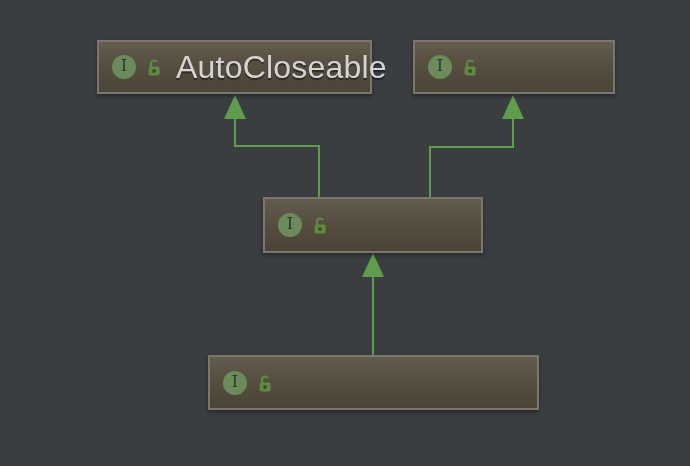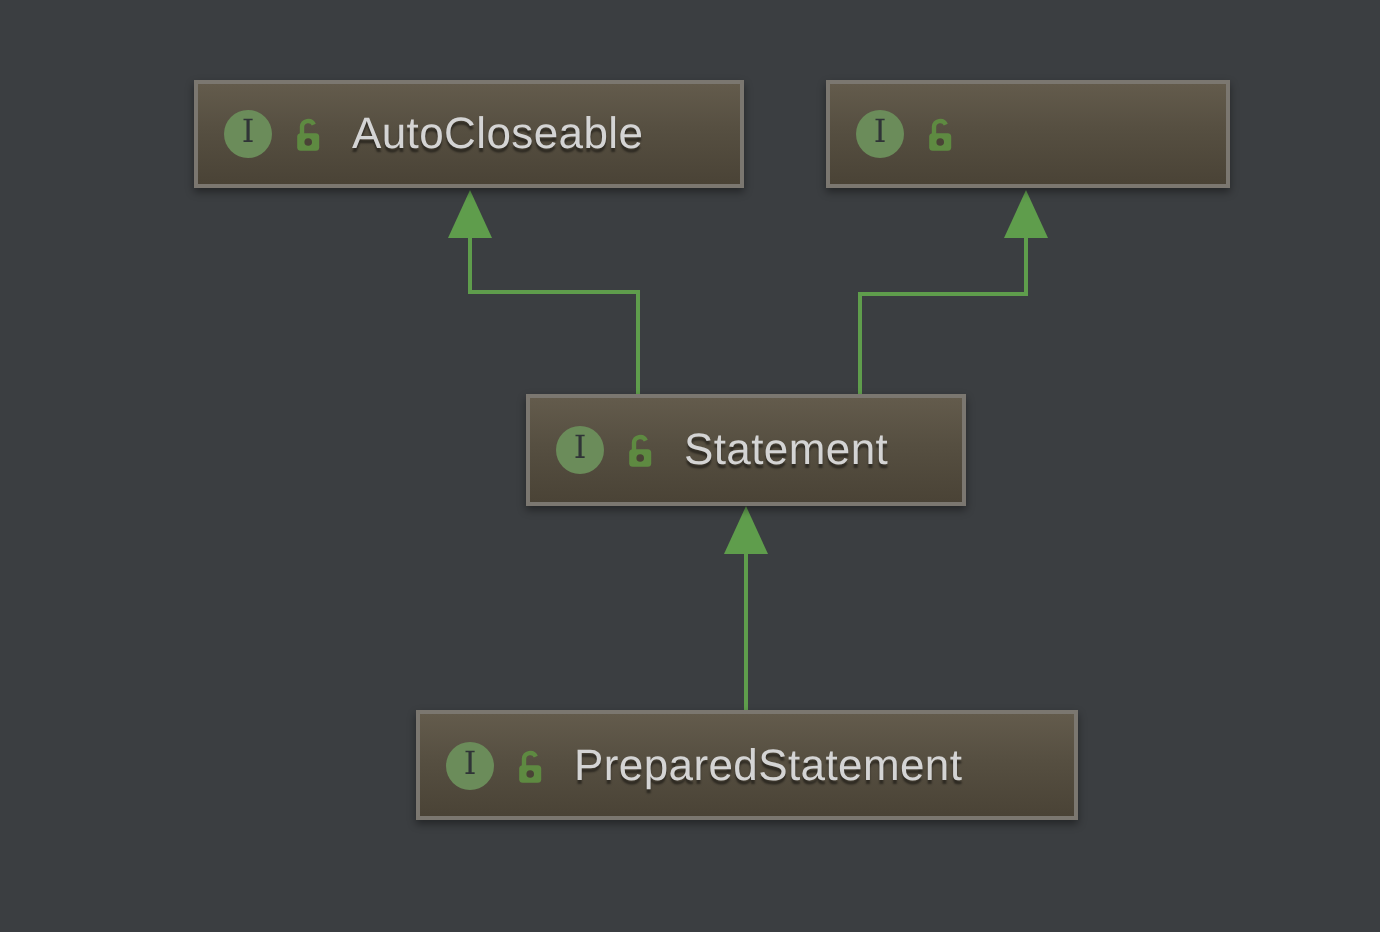--- a/index.html
+++ b/index.html
@@ -63,21 +63,21 @@
     font-size: 16px;
     line-height: 1;
     color: #303437;
     transform: translateY(-1px);
   }
   .lock-icon {
     flex: 0 0 auto;
     margin-right: 14px;
   }
   .node-label {
-    font-size: 22px;
+    font-size: 32px;
     color: #D4D4D4;
     text-shadow: 0 2px 1px rgba(0,0,0,0.45);
     white-space: nowrap;
     letter-spacing: 0.2px;
     text-align: center;
   }
 </style>
 </head>
 <body>
 
@@ -123,28 +123,26 @@
 
   <div class="node node-statement">
     <span class="iface-badge">
       <span class="iface-letter">I</span>
     </span>
     <svg class="lock-icon" width="17" height="20" viewBox="0 0 17 20">
       <path d="M6 10 V6.4 a3.1 3.1 0 0 1 5.9 -1.1" fill="none" stroke="#5E8A41" stroke-width="2.2"></path>
       <rect x="3.6" y="9.6" width="11" height="8.8" rx="1.8" fill="#5E8A41"></rect>
       <circle cx="9.1" cy="14" r="1.9" fill="#4A4336"></circle>
     </svg>
-    <span class="node-label">Statement</span>
   </div>
 
   <div class="node node-preparedstatement">
     <span class="iface-badge">
       <span class="iface-letter">I</span>
     </span>
     <svg class="lock-icon" width="17" height="20" viewBox="0 0 17 20">
       <path d="M6 10 V6.4 a3.1 3.1 0 0 1 5.9 -1.1" fill="none" stroke="#5E8A41" stroke-width="2.2"></path>
       <rect x="3.6" y="9.6" width="11" height="8.8" rx="1.8" fill="#5E8A41"></rect>
       <circle cx="9.1" cy="14" r="1.9" fill="#4A4336"></circle>
     </svg>
-    <span class="node-label">PreparedStatement</span>
   </div>
 
 </div>
 
 </body></html>

